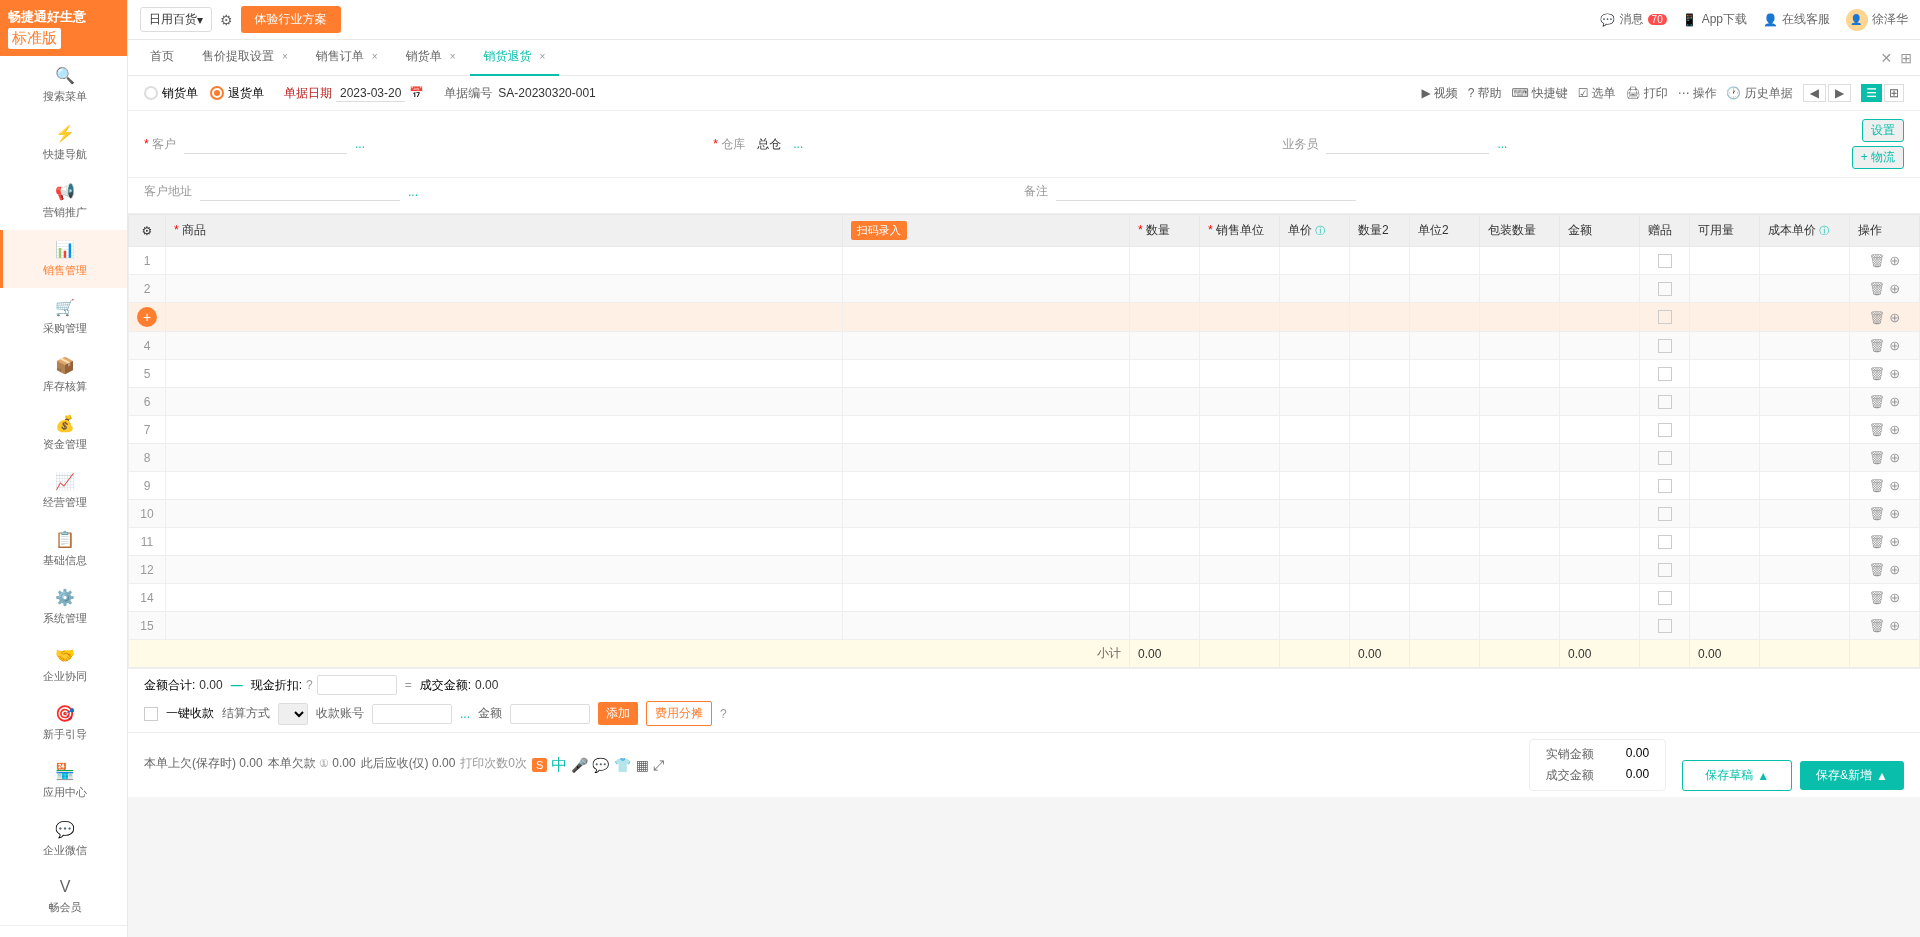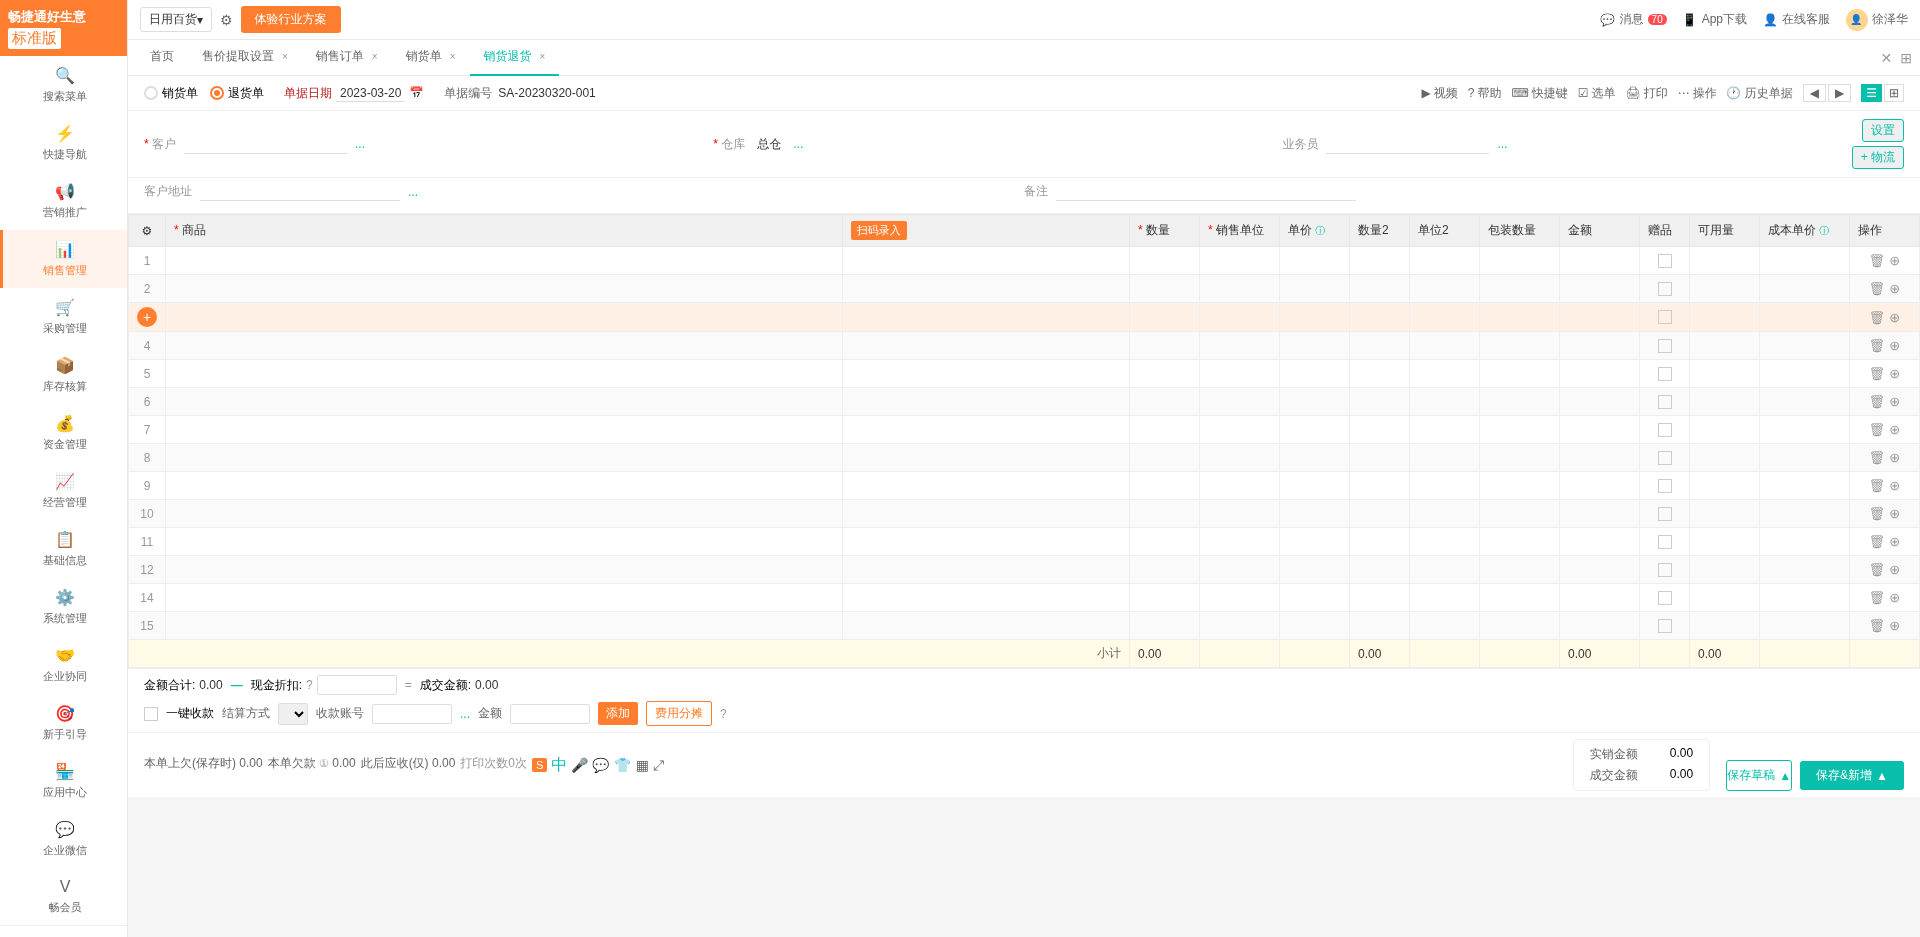--- a/index.html
+++ b/index.html
@@ -75,21 +75,21 @@
     .payment-row { display: flex; align-items: center; gap: 8px; flex-wrap: wrap; }
     .payment-checkbox { width: 14px; height: 14px; border: 1px solid #ccc; display: inline-block; cursor: pointer; }
     .add-btn-orange { background: #ff7d2e; color: #fff; border: none; padding: 3px 8px; border-radius: 2px; cursor: pointer; }
     .fee-btn { border: 1px solid #ff7d2e; color: #ff7d2e; padding: 3px 8px; border-radius: 2px; cursor: pointer; background: #fff; }
     .help-icon { color: #999; cursor: pointer; }
 
     
     .footer { background: #fff; border-top: 1px solid #eee; padding: 6px 16px; display: flex; align-items: center; justify-content: space-between; flex-shrink: 0; }
     .footer-left { display: flex; align-items: flex-start; gap: 5px; font-size: 12px; color: #666; }
     .footer-right { display: flex; align-items: center; gap: 8px; }
-    .save-draft-btn { border: 1px solid #09bfac; color: #09bfac; padding: 6px 0; border-radius: 3px; cursor: pointer; background: #fff; display: flex; align-items: center; gap: 4px; }
+    .save-draft-btn { border: 1px solid #09bfac; color: #09bfac; padding: 6px 22px; border-radius: 3px; cursor: pointer; background: #fff; display: flex; align-items: center; gap: 4px; }
     .save-new-btn { background: #09bfac; color: #fff; border: none; padding: 6px 16px; border-radius: 3px; cursor: pointer; display: flex; align-items: center; gap: 4px; }
 
     .col-gear { width: 30px; }
     .col-product { min-width: 160px; }
     .col-qty { width: 70px; }
     .col-unit { width: 80px; }
     .col-price { width: 70px; }
     .col-qty2 { width: 60px; }
     .col-unit2 { width: 70px; }
     .col-pkgqty { width: 80px; }

